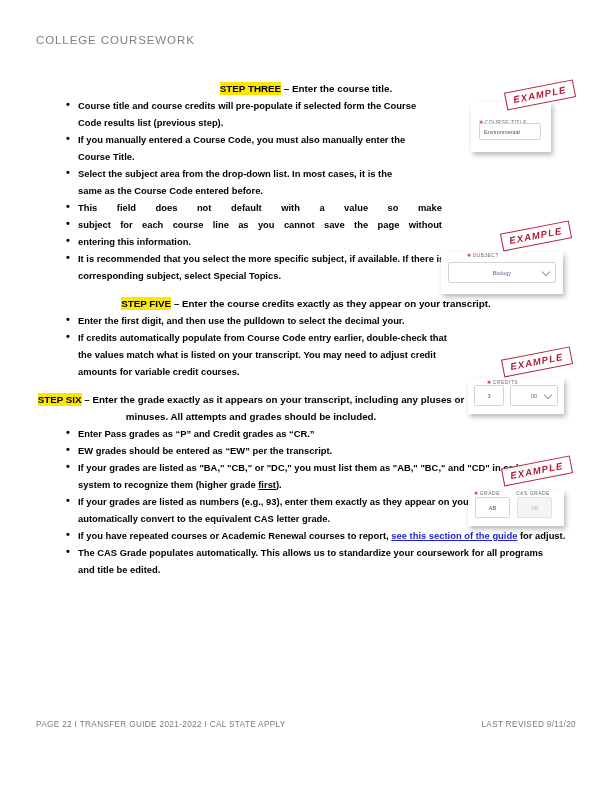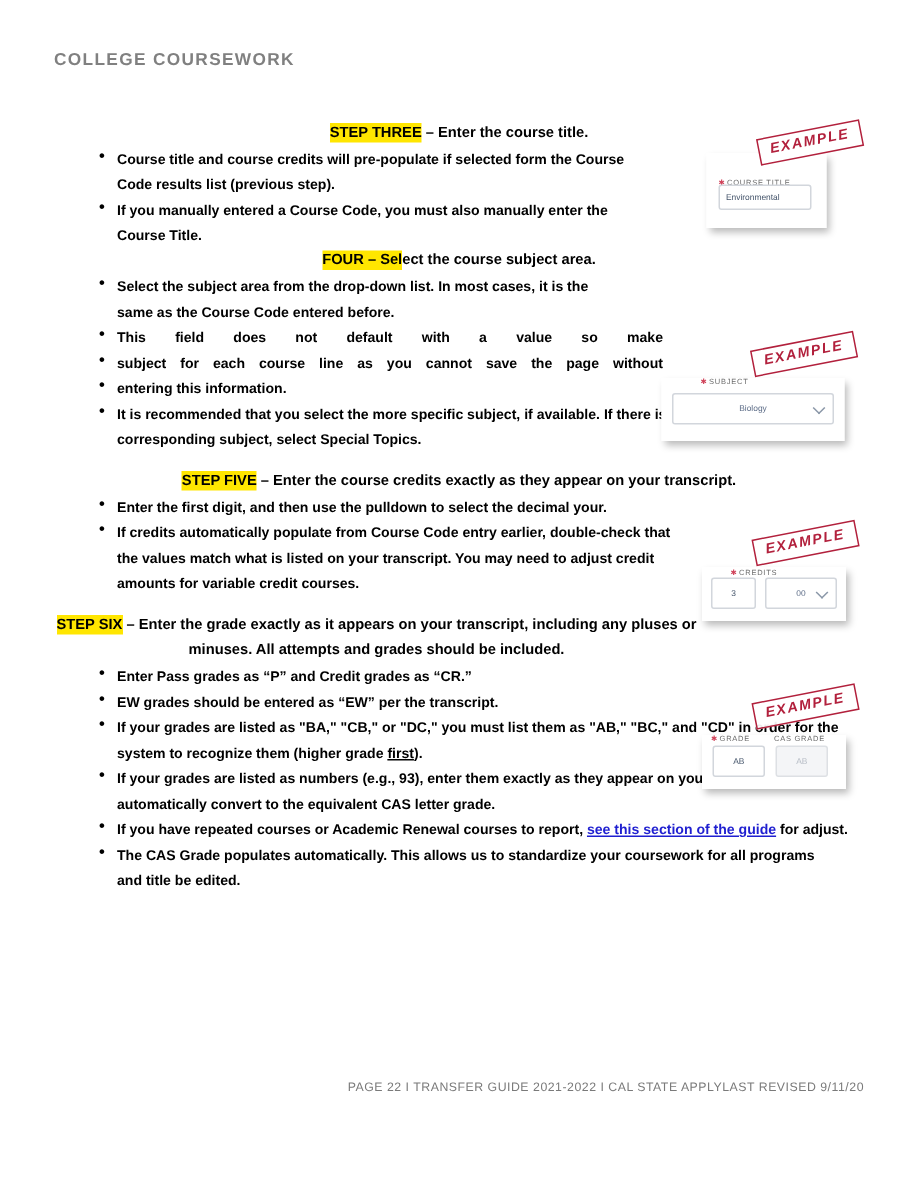--- a/index.html
+++ b/index.html
@@ -22,21 +22,21 @@
   }
 
   
   .doc-header {
     position: absolute;
     left: 36px;
     top: 34px;
     font-size: 11.5px;
     letter-spacing: 0.9px;
     color: #808080;
-    font-weight: 700;
+    font-weight: 400;
     font-family: "Liberation Sans", sans-serif;
   }
 
   
   .content {
     position: absolute;
     left: 36px;
     top: 80px;
     width: 540px;
     font-size: 9.4px;
@@ -176,21 +176,21 @@
     line-height: 1;
   }
 
   
   .footer {
     position: absolute;
     left: 36px;
     top: 720px;
     width: 540px;
     display: flex;
-    justify-content: flex-end;
+    justify-content: space-between;
     font-size: 8.2px;
     letter-spacing: 0.35px;
     color: #7a7a7a;
     font-family: "Liberation Sans", sans-serif;
   }
 </style>
 </head>
 <body>
 
 <div class="page" data-name="document-page">
@@ -202,23 +202,20 @@
     <div class="step-head" data-name="step-three-heading">
       <span class="hl" data-name="step-three-label">STEP THREE</span><span data-name="step-three-rest"> – Enter the course title.</span>
     </div>
 
     <ul class="bullets indent w-narrow" data-name="step-three-bullets">
       <li data-name="list-item"><span data-name="step-three-bullet-1">Course title and course credits will pre-populate if selected form the Course Code results list (previous step).</span></li>
       <li data-name="list-item"><span data-name="step-three-bullet-2">If you manually entered a Course Code, you must also manually enter the Course Title.</span></li>
     </ul>
 
 
-    <div class="step-head" data-name="step-four-heading">
-      <span class="hl" data-name="step-four-label">FOUR – Sel</span><span data-name="step-four-rest">ect the course subject area.</span>
-    </div>
 
     <ul class="bullets indent w-narrow2" data-name="step-four-bullets-a">
       <li data-name="list-item"><span data-name="step-four-bullet-1">Select the subject area from the drop-down list. In most cases, it is the same as the Course Code entered before.</span></li>
     </ul>
 
     <ul class="bullets indent" style="width:378px" data-name="step-four-bullets-b">
       <li class="justified" data-name="list-item"><span data-name="step-four-bullet-2-line1">This field does not default with a value so make</span></li>
     </ul>
     <ul class="bullets indent" style="width:378px;padding-left:0" data-name="step-four-bullets-b-cont">
       <li class="justified" style="padding-left:14px" data-name="list-item-continuation"><span data-name="step-four-bullet-2-line2">subject for each course line as you cannot save the page without</span></li>

